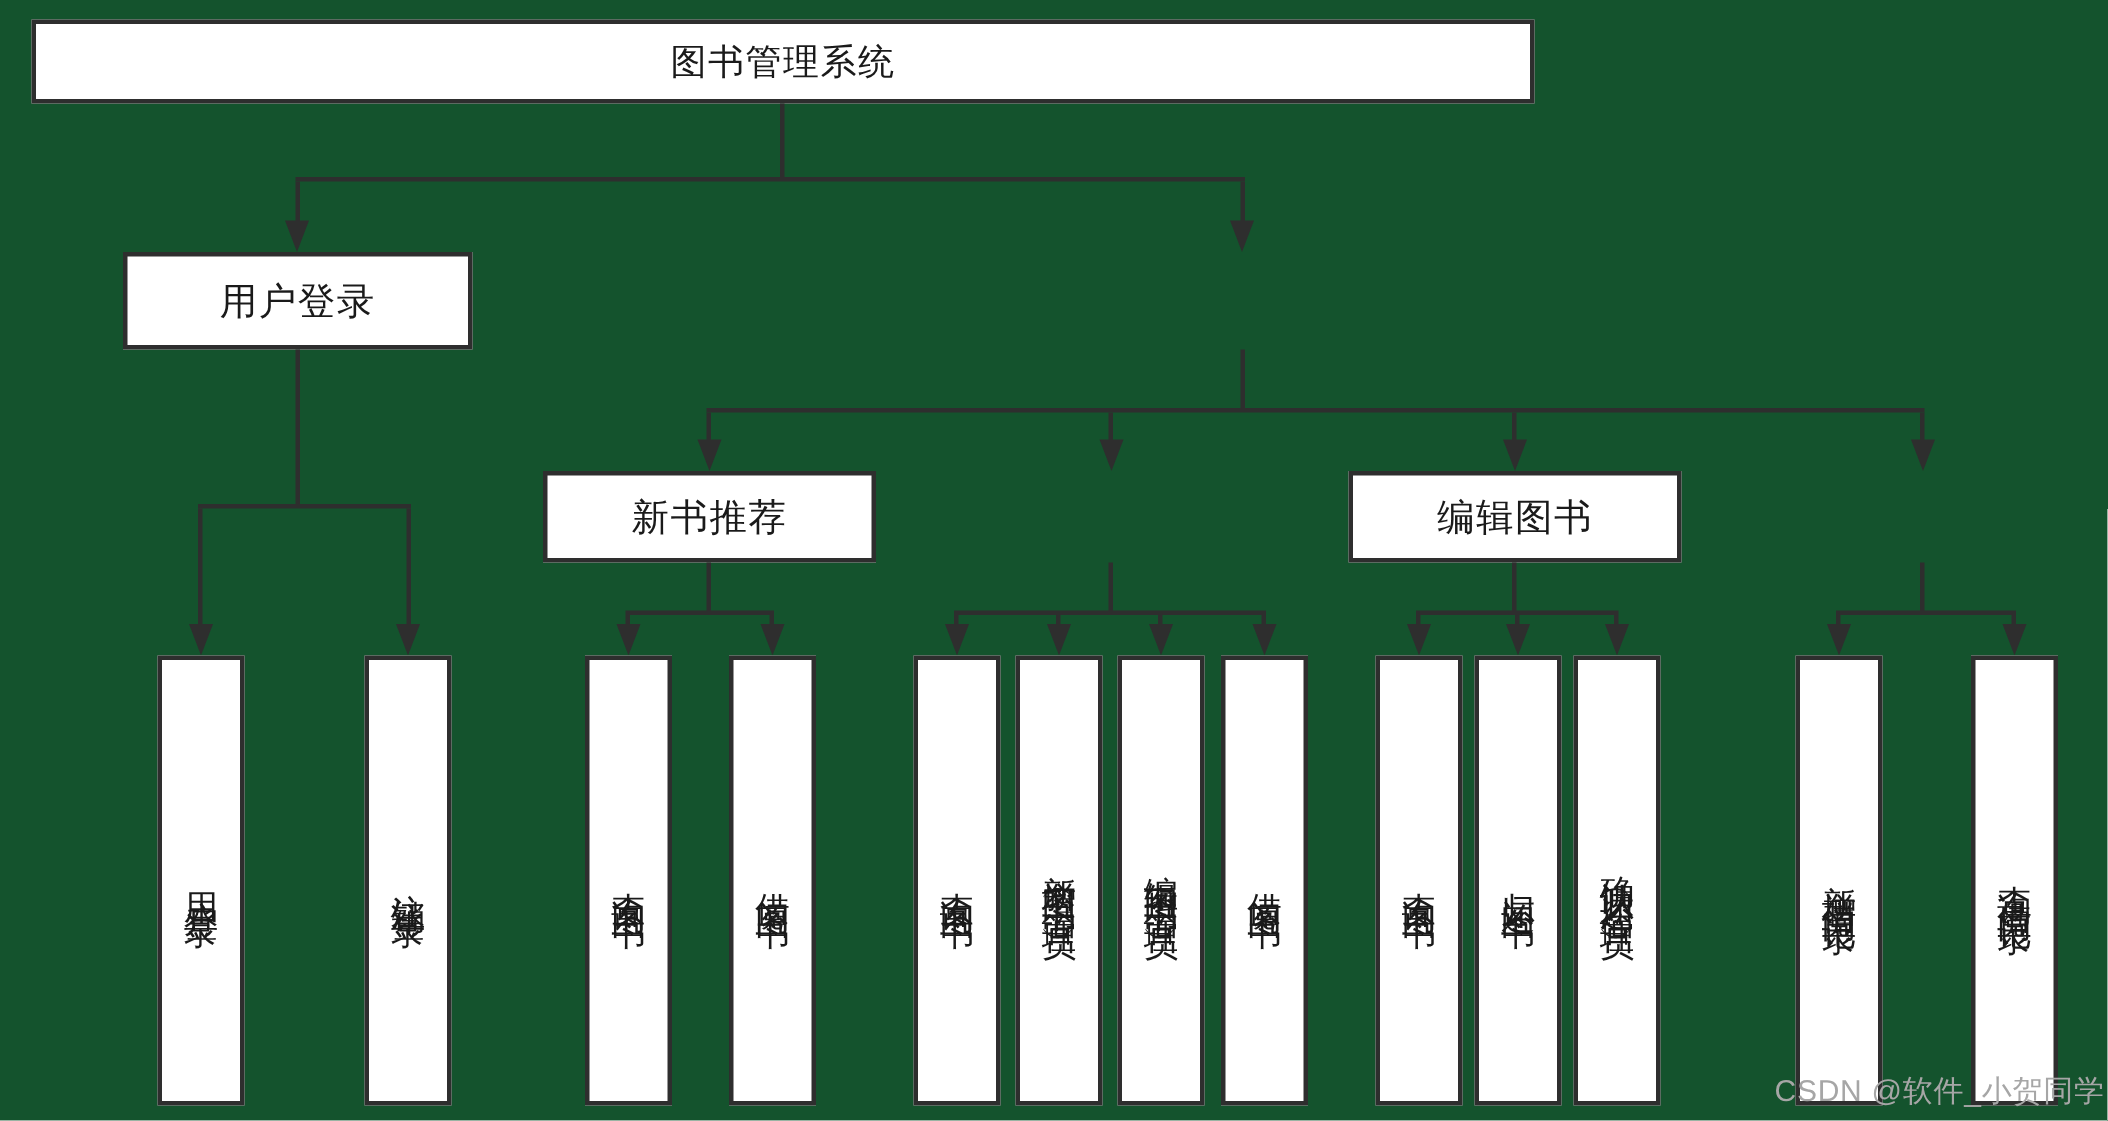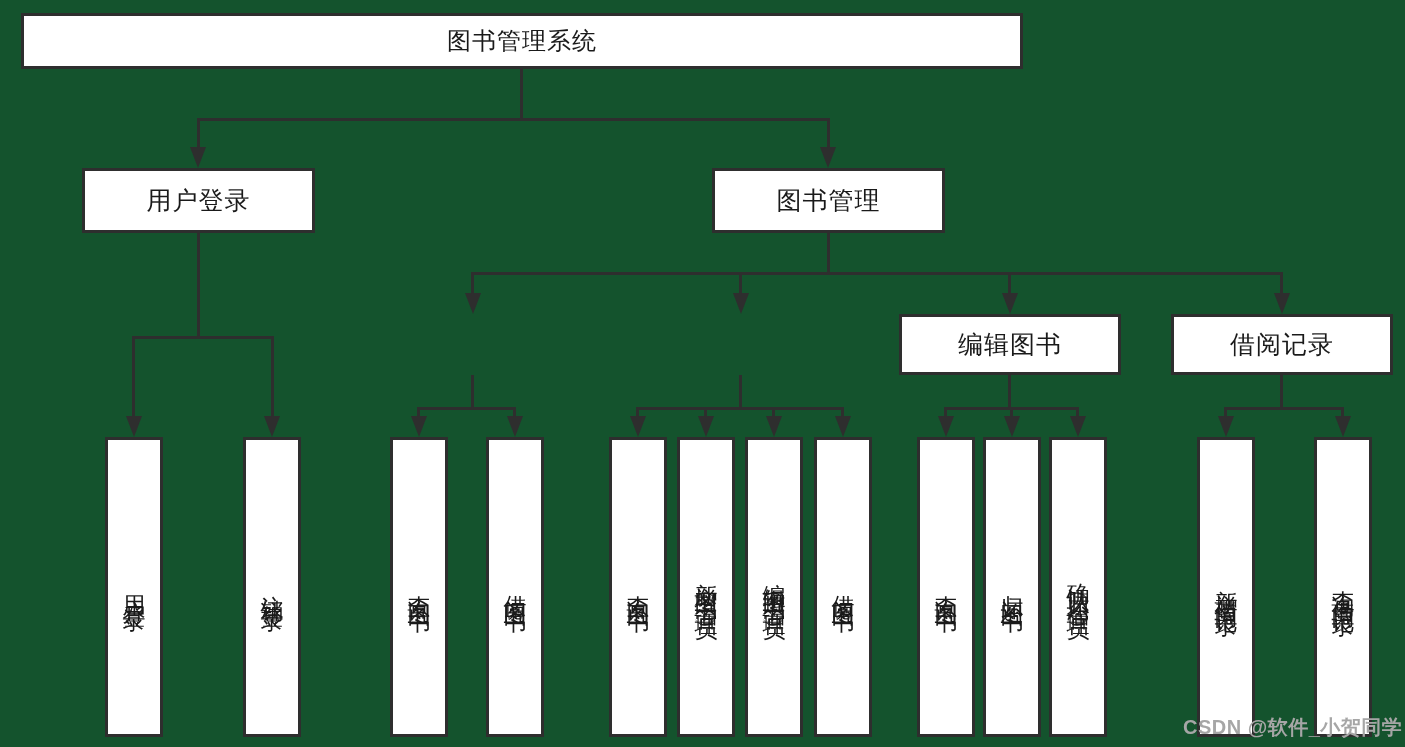--- a/index.html
+++ b/index.html
@@ -19,21 +19,21 @@
   }
   .hl{position:absolute;height:3px;background:#2e2e2e;}
   .vl{position:absolute;width:3px;background:#2e2e2e;}
   .arrow{
     position:absolute;width:0;height:0;
     border-left:8px solid transparent;border-right:8px solid transparent;
     border-top:21px solid #2e2e2e;
   }
   .watermark{
     position:absolute;left:1183px;top:714px;font-size:20px;color:#a6a6a6;
-    white-space:nowrap;letter-spacing:0.5px;font-weight:bold;
+    white-space:nowrap;letter-spacing:0.5px;
   }
 </style>
 </head>
 <body>
 
 <div id="canvas">
 
   <div class="box hbox root" style="left:21px;top:13px;width:1002px;height:56px;">
     <span>图书管理系统</span>
   </div>
@@ -41,47 +41,44 @@
   <div class="vl" style="left:520px;top:69px;height:51px;"></div>
   <div class="hl" style="left:197px;top:118px;width:633px;"></div>
   <div class="vl" style="left:197px;top:121px;height:29px;"></div>
   <div class="vl" style="left:827px;top:121px;height:29px;"></div>
   <div class="arrow" style="left:190px;top:147px;"></div>
   <div class="arrow" style="left:820px;top:147px;"></div>
 
   <div class="box hbox" style="left:82px;top:168px;width:233px;height:65px;">
     <span>用户登录</span>
   </div>
-  <div class="box hbox" style="left:712px;top:168px;width:233px;height:65px;">
-    <span>图书管理</span>
-  </div>
 
   <div class="vl" style="left:197px;top:233px;height:105px;"></div>
   <div class="hl" style="left:132px;top:336px;width:142px;"></div>
   <div class="vl" style="left:132px;top:339px;height:80px;"></div>
   <div class="vl" style="left:271px;top:339px;height:80px;"></div>
   <div class="arrow" style="left:126px;top:416px;"></div>
   <div class="arrow" style="left:264px;top:416px;"></div>
 
   <div class="vl" style="left:827px;top:233px;height:41px;"></div>
   <div class="hl" style="left:471px;top:272px;width:812px;"></div>
   <div class="vl" style="left:471px;top:275px;height:21px;"></div>
   <div class="vl" style="left:739px;top:275px;height:21px;"></div>
   <div class="vl" style="left:1008px;top:275px;height:21px;"></div>
   <div class="vl" style="left:1280px;top:275px;height:21px;"></div>
   <div class="arrow" style="left:465px;top:293px;"></div>
   <div class="arrow" style="left:733px;top:293px;"></div>
   <div class="arrow" style="left:1002px;top:293px;"></div>
   <div class="arrow" style="left:1274px;top:293px;"></div>
 
+  <div class="box hbox" style="left:362px;top:314px;width:222px;height:61px;">
+    <span>新书推荐</span>
+  </div>
   <div class="box hbox" style="left:899px;top:314px;width:222px;height:61px;">
     <span>编辑图书</span>
-  </div>
-  <div class="box hbox" style="left:1171px;top:314px;width:222px;height:61px;">
-    <span>借阅记录</span>
   </div>
 
   <div class="vl" style="left:471px;top:375px;height:34px;"></div>
   <div class="hl" style="left:417px;top:407px;width:99px;"></div>
   <div class="vl" style="left:417px;top:410px;height:9px;"></div>
   <div class="vl" style="left:513px;top:410px;height:9px;"></div>
   <div class="arrow" style="left:411px;top:416px;"></div>
   <div class="arrow" style="left:507px;top:416px;"></div>
 
   <div class="vl" style="left:739px;top:375px;height:34px;"></div>

